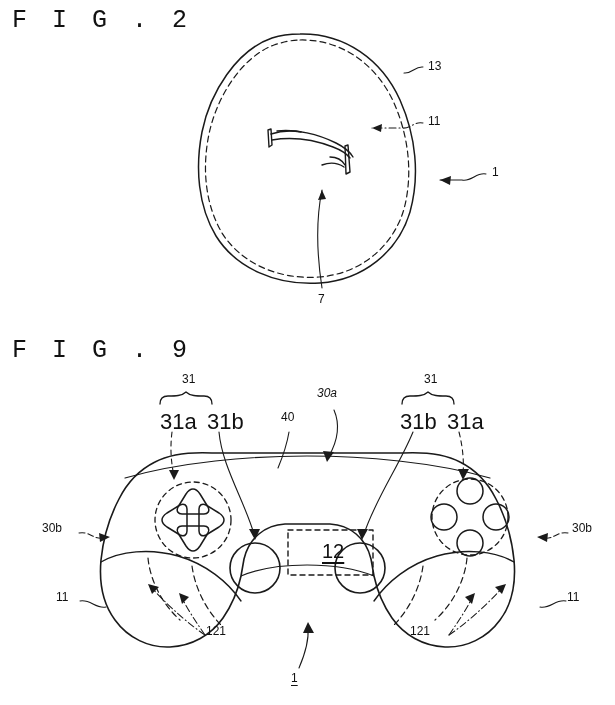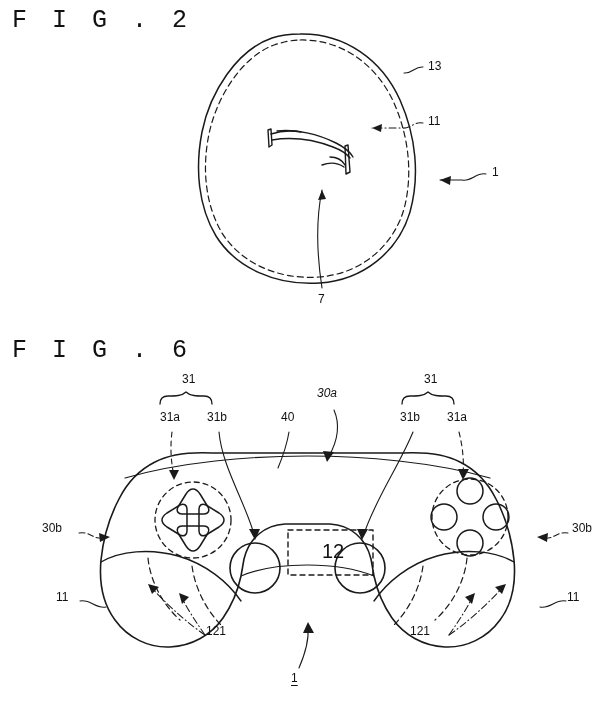--- a/index.html
+++ b/index.html
@@ -42,38 +42,39 @@
   #fig4-title { left: 12px; top: 336px; }
 
   .ref {
     position: absolute;
     font-family: "Liberation Sans", "DejaVu Sans", sans-serif;
     font-size: 12px;
     color: #111;
     white-space: nowrap;
     line-height: 1;
   }
-  .ref.small { font-size: 12px; }
+  .ref.small { font-size: 22px; }
   .ref.underlined {
     text-decoration: underline;
     text-underline-offset: 3px;
   }
   .ref.boxnum {
     font-size: 20px;
+    text-decoration: underline;
     text-underline-offset: 4px;
   }
 </style>
 </head>
 <body>
 
 <div id="sheet">
 
   <div class="fig-title" id="fig3-title">F I G . 2</div>
 
-  <div class="fig-title" id="fig4-title">F I G . 6</div>
+  <div class="fig-title" id="fig4-title">F I G . 9</div>
 
   <svg class="draw" id="fig3-svg" viewBox="0 0 615 705">
     <g fill="none" stroke="#1a1a1a" stroke-width="1.5" stroke-linecap="round" stroke-linejoin="round">
 
       <path d="M 300 34
            C 345 33, 382 60, 400 100
            C 416 136, 420 176, 410 212
            C 398 252, 363 280, 320 283
            C 276 286, 236 268, 216 236
            C 198 206, 195 168, 202 132

